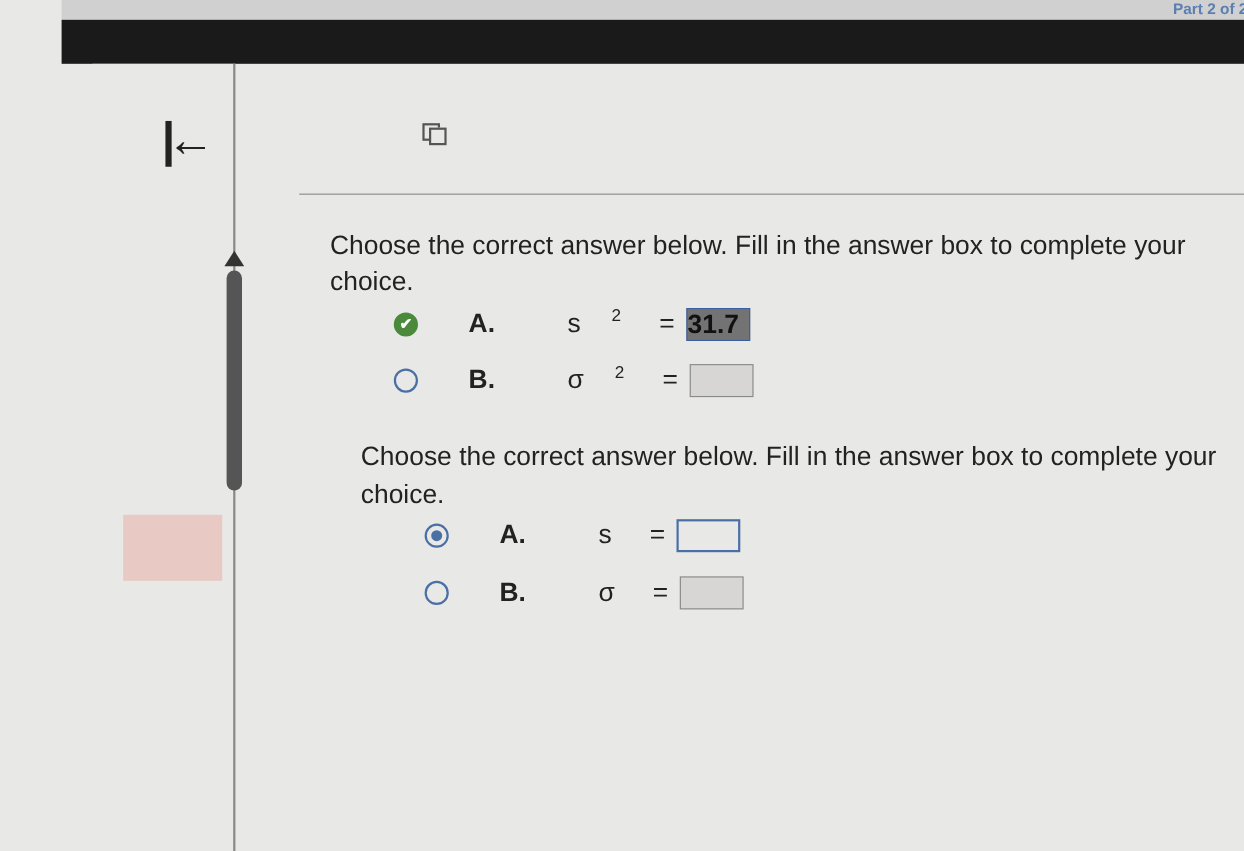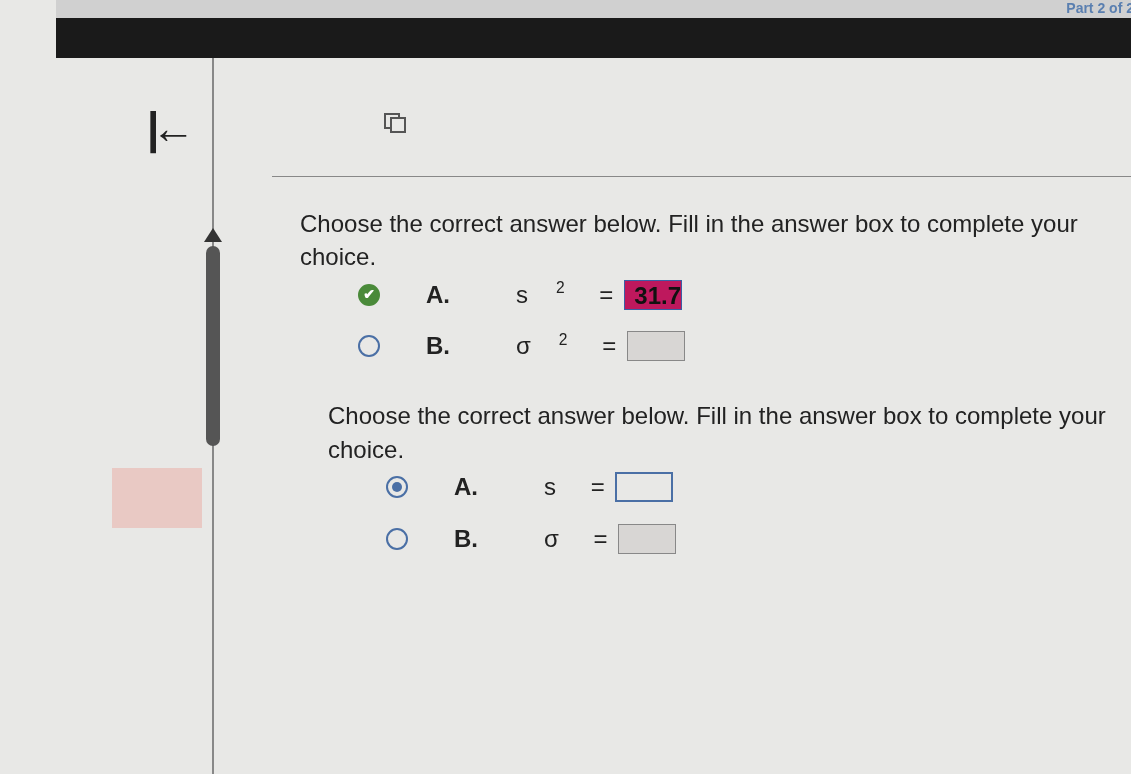--- a/index.html
+++ b/index.html
@@ -150,23 +150,23 @@
   .ans-box {
     display:inline-block;
     min-width: 58px;
     height: 30px;
     border: 1px solid #888;
     background: #d8d6d4;
     vertical-align: middle;
     margin-left: 4px;
   }
   .ans-box.filled {
-    background: #be185d;
+    background: #737373;
     color: #111;
-    text-align:right;
+    text-align:left;
     line-height:30px;
     font-weight:bold;
     border:1px solid #3a5fa5;
   }
   .ans-box.empty-outlined {
     background: transparent;
     border: 2px solid #4a6fa5;
     width: 40px;
   }
   .section2 { margin-top: 36px; }

